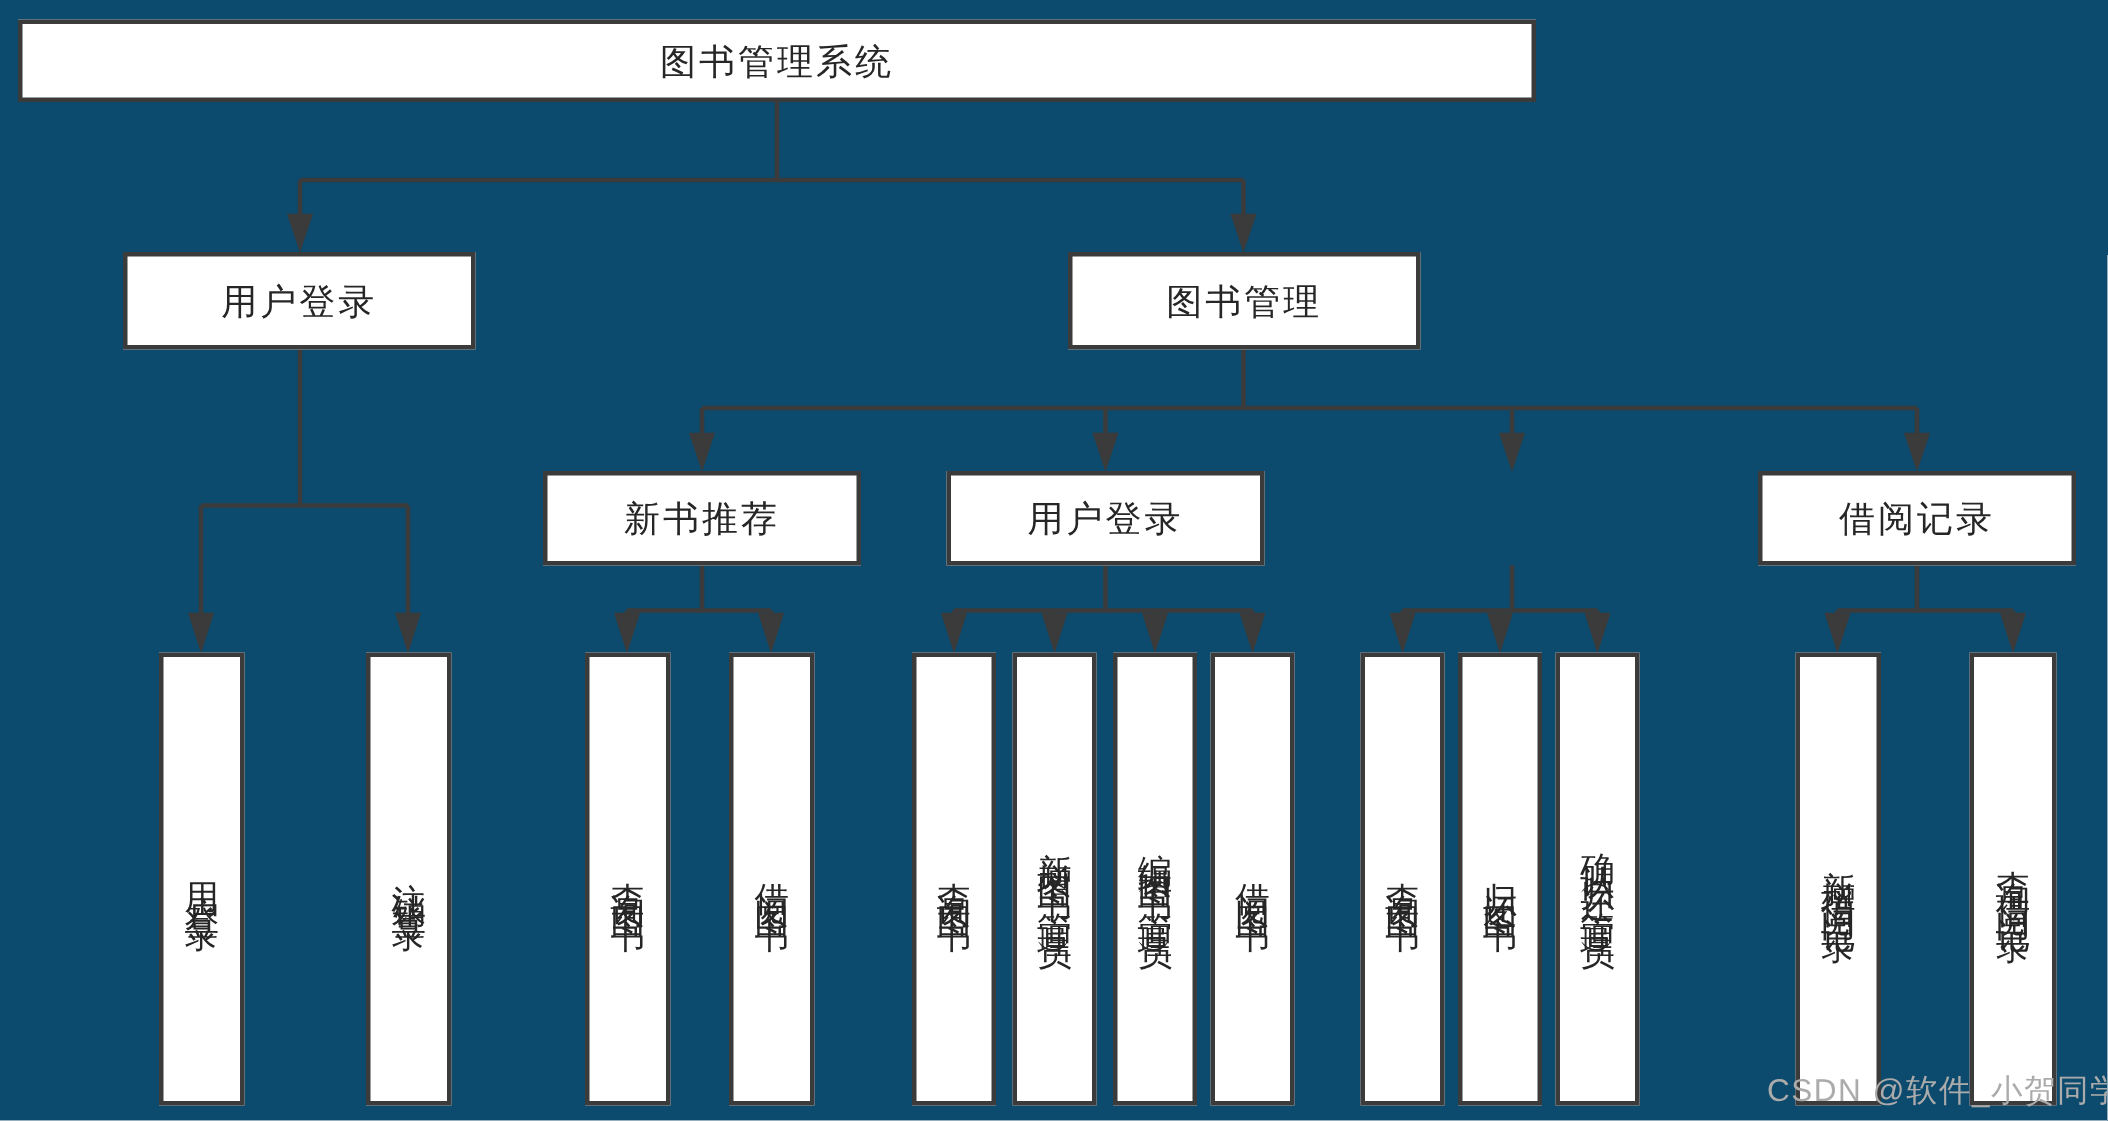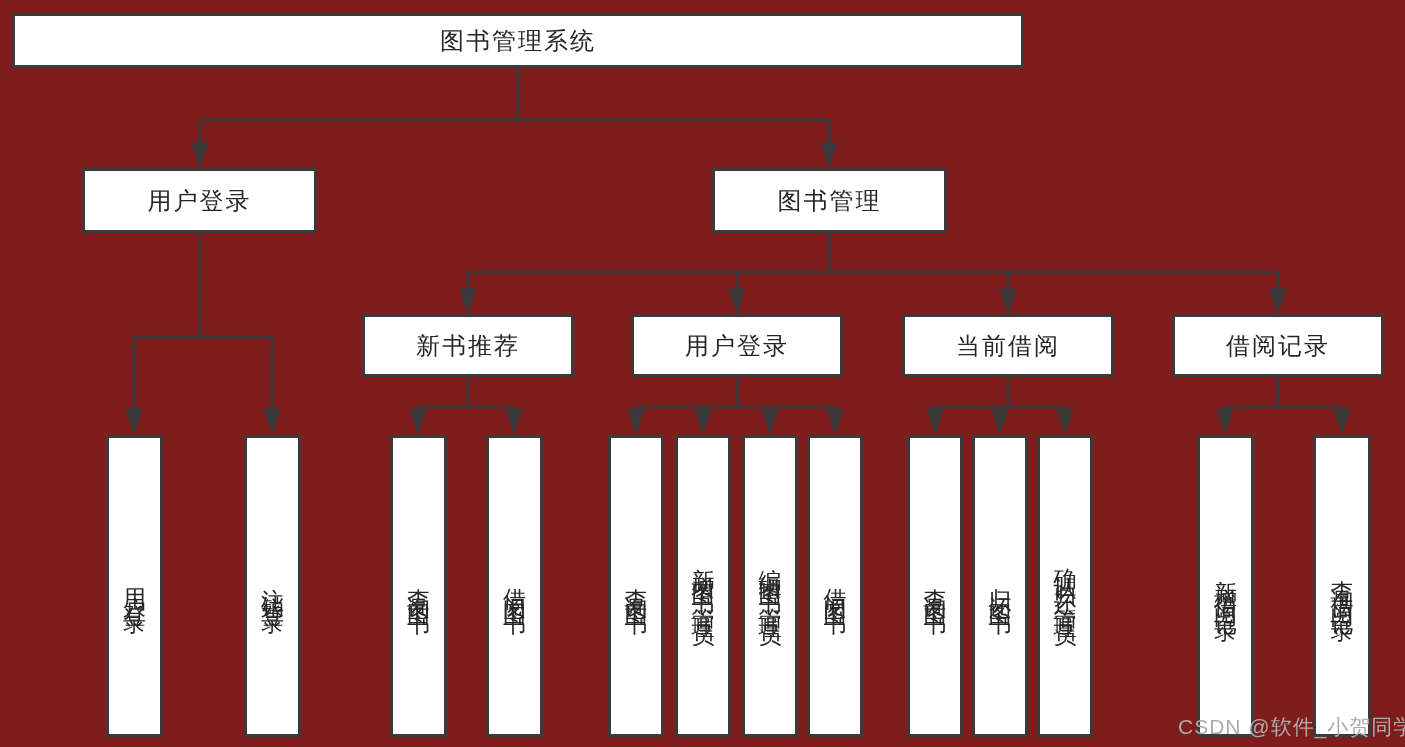--- a/index.html
+++ b/index.html
@@ -1,18 +1,18 @@
 <!DOCTYPE html>
 <html><head>
 <meta charset="utf-8">
 <title>图书管理系统</title>
 <style>
   html,body{margin:0;padding:0;background:#ffffff;}
   .canvas{
-    position:relative;width:1405px;height:747px;background:#7f1d1d;
+    position:relative;width:1405px;height:747px;background:#0c4a6e;
     font-family:"Liberation Sans","DejaVu Sans",sans-serif;overflow:hidden;
   }
   .wires{position:absolute;left:0;top:0;width:1405px;height:747px;z-index:1;}
   .wires path{stroke:#3b3b3b;stroke-width:3;fill:none;}
   .wires polygon{fill:#3b3b3b;stroke:#3b3b3b;}
   .node{
     position:absolute;box-sizing:border-box;background:#ffffff;
     border:3px solid #3b3b3b;color:#262626;z-index:2;
     display:flex;align-items:center;justify-content:center;
     font-size:24px;letter-spacing:2px;white-space:nowrap;
@@ -81,21 +81,20 @@
     </g>
   </svg>
 
   <div class="node" style="left:12px;top:13px;width:1012px;height:55px">图书管理系统</div>
 
   <div class="node" style="left:82px;top:168px;width:235px;height:65px">用户登录</div>
   <div class="node" style="left:362px;top:314px;width:212px;height:63px">新书推荐</div>
 
   <div class="node" style="left:712px;top:168px;width:235px;height:65px">图书管理</div>
   <div class="node" style="left:631px;top:314px;width:212px;height:63px">用户登录</div>
-  <div class="node" style="left:902px;top:314px;width:212px;height:63px">当前借阅</div>
   <div class="node" style="left:1172px;top:314px;width:212px;height:63px">借阅记录</div>
 
   <div class="node leaf" style="left:106px;top:435px;width:57px;height:302px">
     <span class="vtext">用户登录</span>
   </div>
   <div class="node leaf" style="left:244px;top:435px;width:57px;height:302px">
     <span class="vtext">注销登录</span>
   </div>
 
   <div class="node leaf" style="left:390px;top:435px;width:57px;height:302px">

